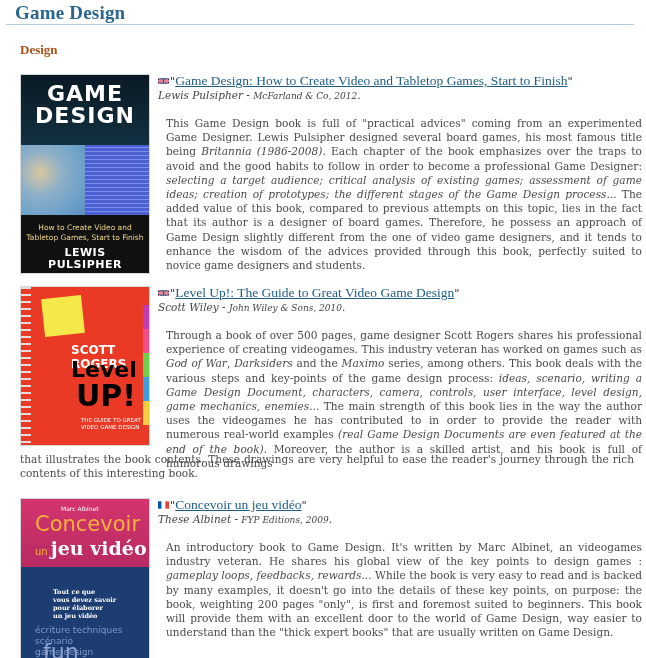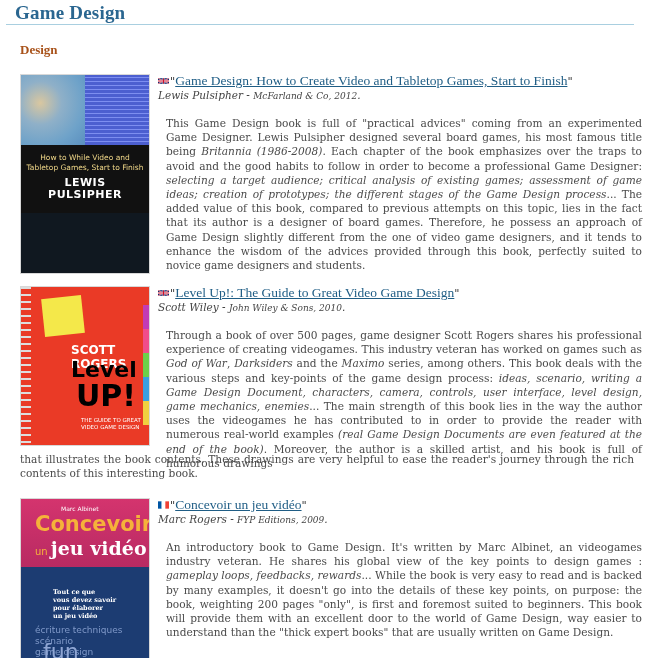--- a/index.html
+++ b/index.html
@@ -64,43 +64,47 @@
     .cv2 .note { position:absolute; left:22px; top:10px; width:40px; height:38px; background:#f4e84a; transform: rotate(-6deg); }
     .cv2 .tabs { position:absolute; right:0; top:18px; width:6px; height:120px;
       background: linear-gradient(180deg,#c23bb5 0 20%,#f04d8a 20% 40%,#6cd04a 40% 60%,#3aa0e0 60% 80%,#f0d040 80% 100%); }
     .cv2 .txt1 { position:absolute; left:50px; top:56px; font-family:"DejaVu Sans",sans-serif; font-weight:bold; font-size:12px; color:#fff; }
     .cv2 .txt2 { position:absolute; left:50px; top:72px; font-family:"DejaVu Sans",sans-serif; font-weight:bold; font-size:22px; color:#000000; line-height:22px; }
     .cv2 .txt3 { position:absolute; left:55px; top:94px; font-family:"DejaVu Sans",sans-serif; font-weight:bold; font-size:30px; color:#000000; line-height:30px; }
     .cv2 .txt4 { position:absolute; left:60px; top:130px; font-family:"DejaVu Sans",sans-serif; font-size:5.5px; color:#fff; line-height:7px; width:60px; }
     .cv3 { height: 165px; background: #1c3c72; position:relative; }
     .cv3 .top { height: 68px; background: linear-gradient(180deg,#d4346e,#b82a62); position:relative; }
     .cv3 .top .a { position:absolute; left:40px; top:6px; font-family:"DejaVu Sans",sans-serif; font-size:6px; color:#fff; }
-    .cv3 .top .t1 { position:absolute; left:14px; top:14px; font-family:"DejaVu Sans",sans-serif; font-size:21px; color:#f5b23a; line-height:22px;font-weight:bold; }
+    .cv3 .top .t1 { position:absolute; left:14px; top:14px; font-family:"DejaVu Sans",sans-serif; font-size:21px; color:#f5b23a; line-height:22px; }
     .cv3 .top .t2 { position:absolute; left:14px; top:38px; font-family:"DejaVu Serif",serif; font-weight:bold; font-size:19px; color:#fff; line-height:22px; }
     .cv3 .top .t2 span { font-family:"DejaVu Sans",sans-serif; font-weight:normal; color:#f5b23a; font-size:10px; }
     .cv3 .blurb { position:absolute; left:32px; top:82px; font-family:"DejaVu Serif",serif; font-weight:bold; font-size:6.5px; line-height:8px; color:#fff;margin-top:7px; }
     .cv3 .words { position:absolute; left:14px; top:126px; font-family:"DejaVu Sans",sans-serif; font-size:9px; color:#7f98c8; line-height:11px; }
     .cv3 .fun { position:absolute; left:22px; top:140px; font-family:"DejaVu Sans",sans-serif; font-size:22px; color:#8fa6d4; }
   </style>
 </head>
 <body>
 
 <div class="page-title">Game Design</div>
 <div class="title-rule"></div>
 <div class="section-title">Design</div>
 
 <div class="entry" style="top:74px; height:200px;">
   <div class="cover cv1">
+    <div class="top">
+        <div>GAME</div>
+        <div>DESIGN</div>
+      </div>
     <div class="mid">
         <div class="mapL"></div>
         <div class="mapR"></div>
       </div>
     <div class="bot">
       <div class="sub">
-          <div>How to While Video and</div>
+          <div>How to Create Video and</div>
           <div>Tabletop Games, Start to Finish</div>
         </div>
       <div class="auth">
           <div>LEWIS</div>
           <div>PULSIPHER</div>
         </div>
     </div>
   </div>
   <div class="entry-head">
     <div class="title-line">
@@ -163,16 +167,16 @@
     <div class="fun">fun</div>
   </div>
   <div class="entry-head">
     <div class="title-line">
       <svg class="flag" viewBox="0 0 3 2">
           <rect width="1" height="2" x="0" fill="#0055A4"></rect>
           <rect width="1" height="2" x="1" fill="#fff"></rect>
           <rect width="1" height="2" x="2" fill="#EF4135"></rect>
         </svg><span>"</span><a href="#">Concevoir un jeu vidéo</a><span>"</span>
     </div>
-    <div class="byline"><span>Marc Rogers - </span><span class="pub">FYP Editions, 2009</span><span>.</span></div>
+    <div class="byline"><span>These Albinet - </span><span class="pub">FYP Editions, 2009</span><span>.</span></div>
   </div>
   <div class="desc desc-side" style="top:42px;"><span>An introductory book to Game Design. It's written by Marc Albinet, an videogames industry veteran. He shares his global view of the key points to design games : </span><i>gameplay loops, feedbacks, rewards</i><span>... While the book is very easy to read and is backed by many examples, it doesn't go into the details of these key points, on purpose: the book, weighting 200 pages "only", is first and foremost suited to beginners. This book will provide them with an excellent door to the world of Game Design, way easier to understand than the "thick expert books" that are usually written on Game Design.</span></div>
 </div>
 
 </body></html>

